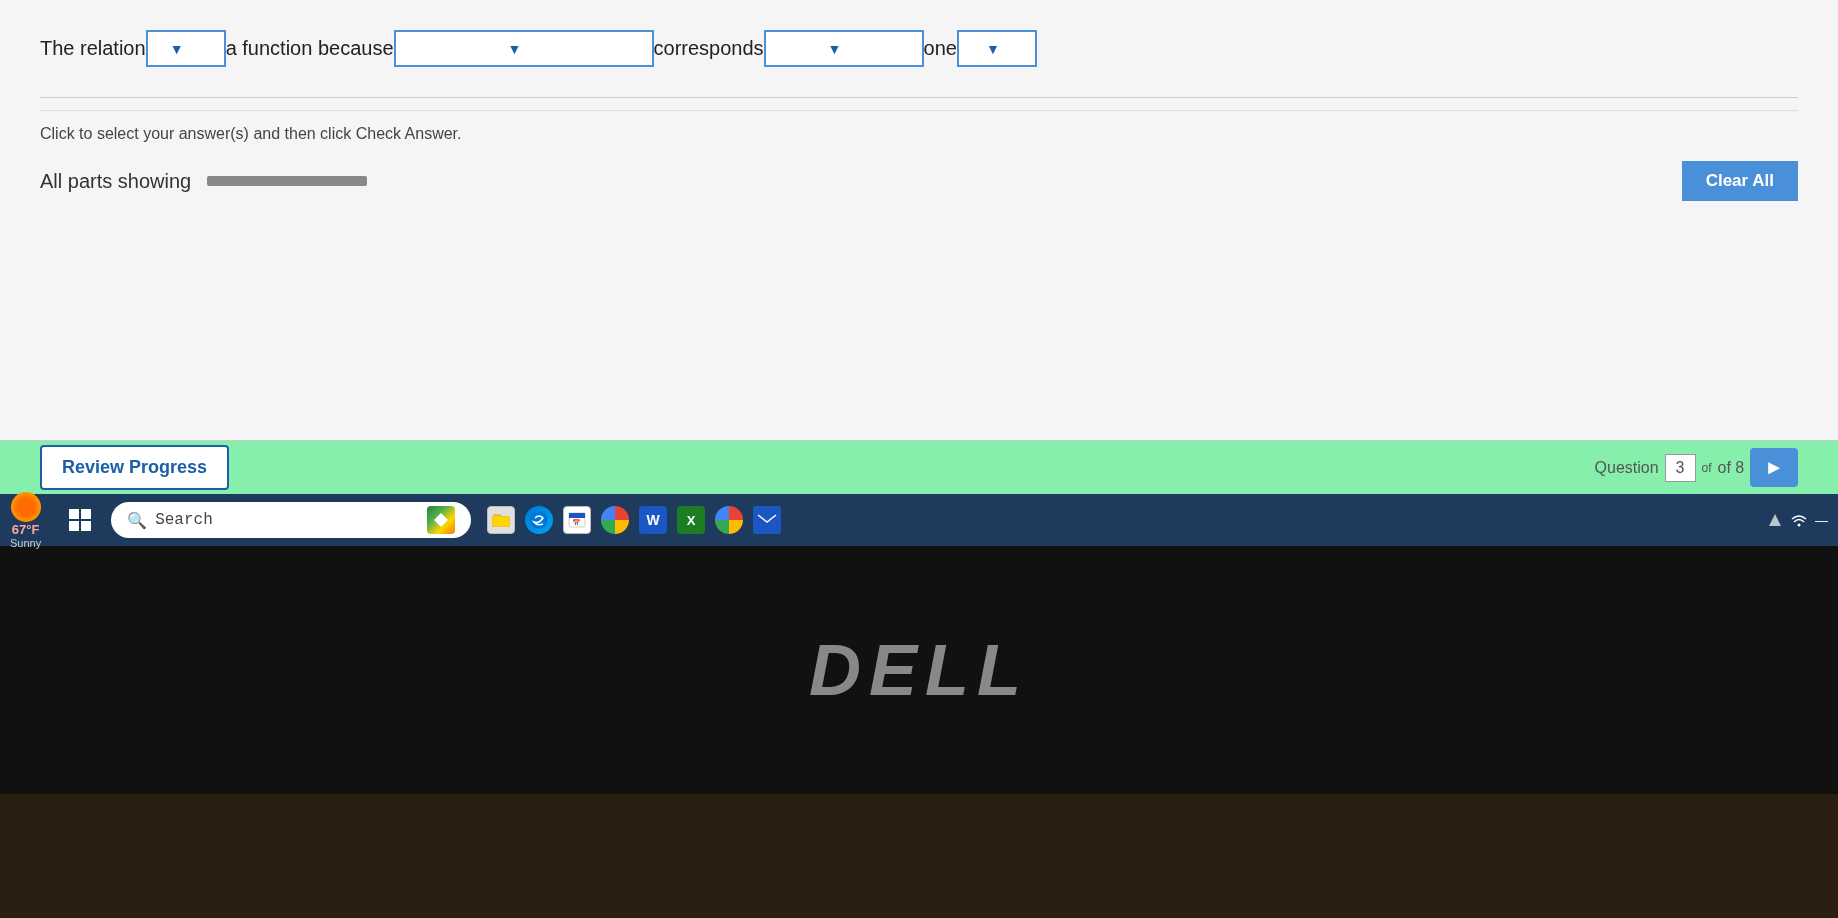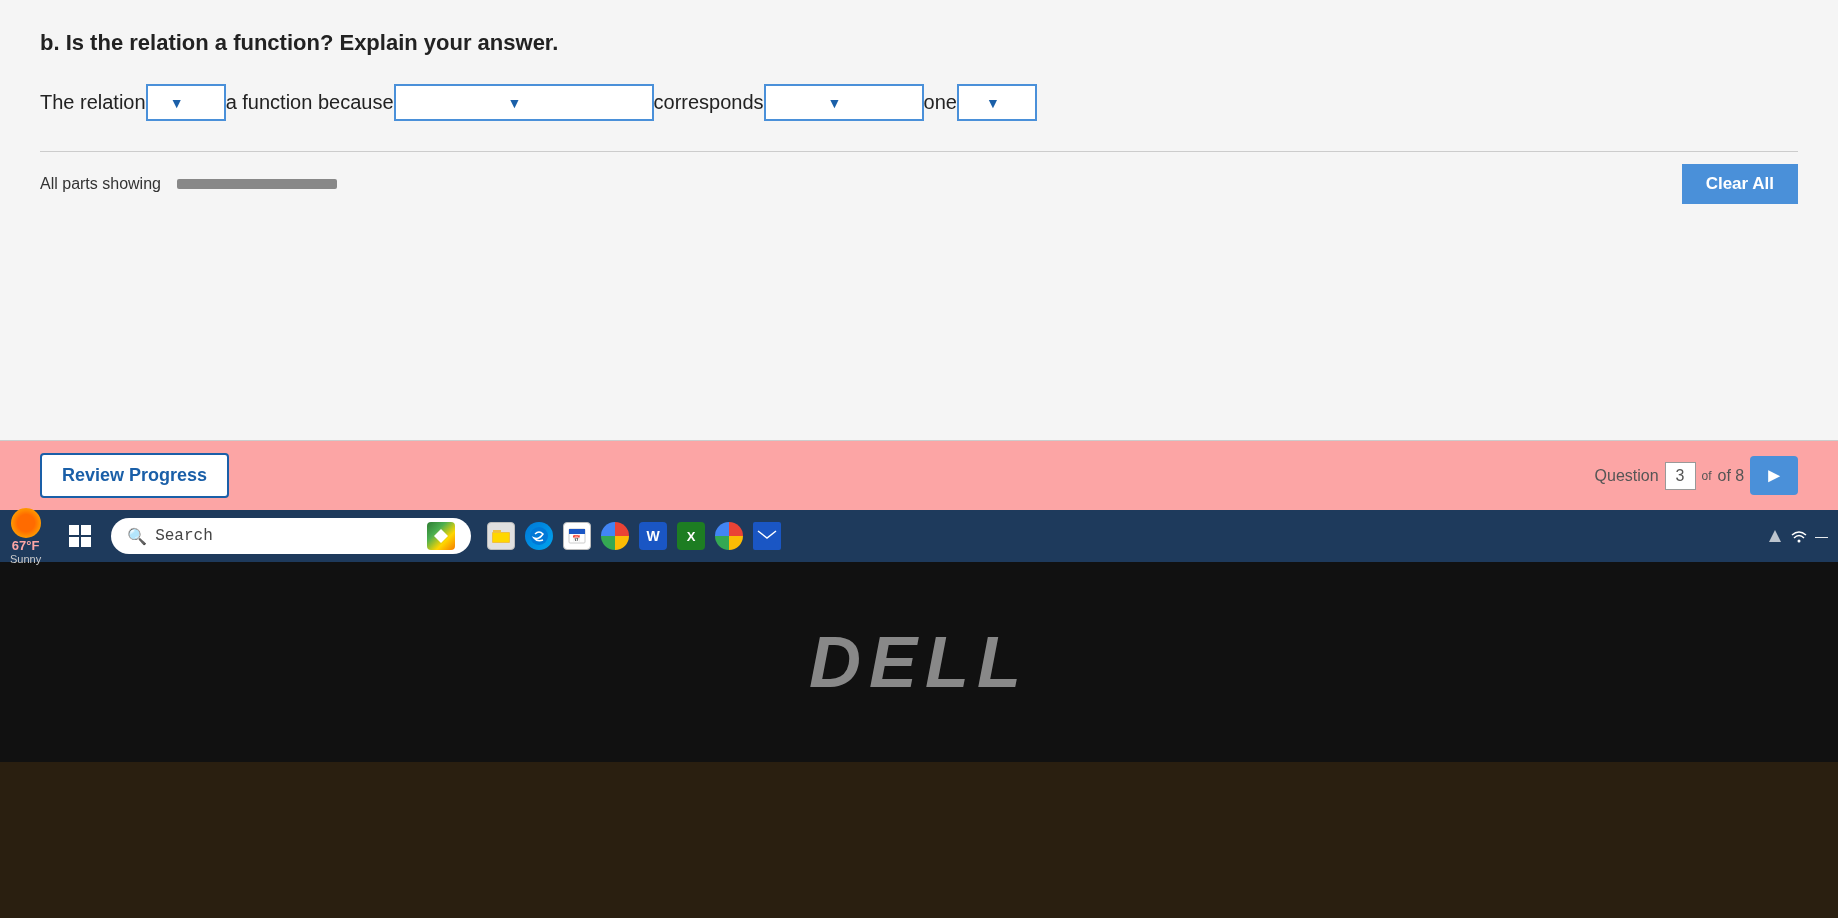--- a/index.html
+++ b/index.html
@@ -66,21 +66,21 @@
     }
 
     .progress-row {
       display: flex;
       align-items: center;
       gap: 16px;
       margin-bottom: 0;
     }
 
     .all-parts-label {
-      font-size: 16px;
+      font-size: 20px;
       color: #333;
     }
 
     .progress-bar-container {
       width: 160px;
       height: 10px;
       background: #888;
       border-radius: 2px;
     }
 
@@ -92,23 +92,23 @@
       font-size: 17px;
       font-weight: bold;
       cursor: pointer;
       border-radius: 0;
       margin-left: auto;
     }
 
     .bottom-bar {
       display: flex;
       justify-content: space-between;
-      background: #fca5a5;
+      background: #86efac;
       border-top: 1px solid #ccc;
-      padding: 12px 40px;
+      padding: 4px 40px;
     }
 
     .review-progress-btn {
       background: #fff;
       color: #1a5fa8;
       border: 2px solid #1a5fa8;
       padding: 10px 20px;
       font-size: 18px;
       font-weight: bold;
       cursor: pointer;
@@ -320,21 +320,21 @@
 
     .taskbar-time {
       color: #fff;
       font-size: 13px;
       text-align: right;
     }
 
     .dell-section {
       background: #111;
       width: 100%;
-      height: 200px;
+      height: 248px;
       display: flex;
       align-items: center;
       justify-content: center;
     }
 
     .dell-logo {
       font-size: 72px;
       font-weight: bold;
       color: #888;
       letter-spacing: 8px;
@@ -351,21 +351,20 @@
       height: 1px;
       background: #ccc;
       margin: 0 0 12px 0;
     }
   </style>
 </head>
 <body>
 
 <div class="browser-content">
 
-  <div class="question-label">b. Is the relation a function? Explain your answer.</div>
 
   <div class="relation-row">
     <span>The relation</span>
 
     <div class="dropdown-select dropdown-select-sm">
       <span>&nbsp;&nbsp;</span>
       <span class="dropdown-arrow">▼</span>
     </div>
 
     <span>a function because</span>
@@ -385,20 +384,21 @@
     <span>one</span>
 
     <div class="dropdown-select dropdown-select-sm">
       <span>&nbsp;&nbsp;&nbsp;</span>
       <span class="dropdown-arrow">▼</span>
     </div>
   </div>
 
   <div class="separator-line"></div>
 
+  <div class="instruction-text">Click to select your answer(s) and then click Check Answer.</div>
 
   <div class="progress-row">
     <span class="all-parts-label">All parts showing</span>
     <div class="progress-bar-container"></div>
 
     <button class="clear-all-btn">Clear All</button>
   </div>
 </div>
 
 <div class="bottom-bar">

